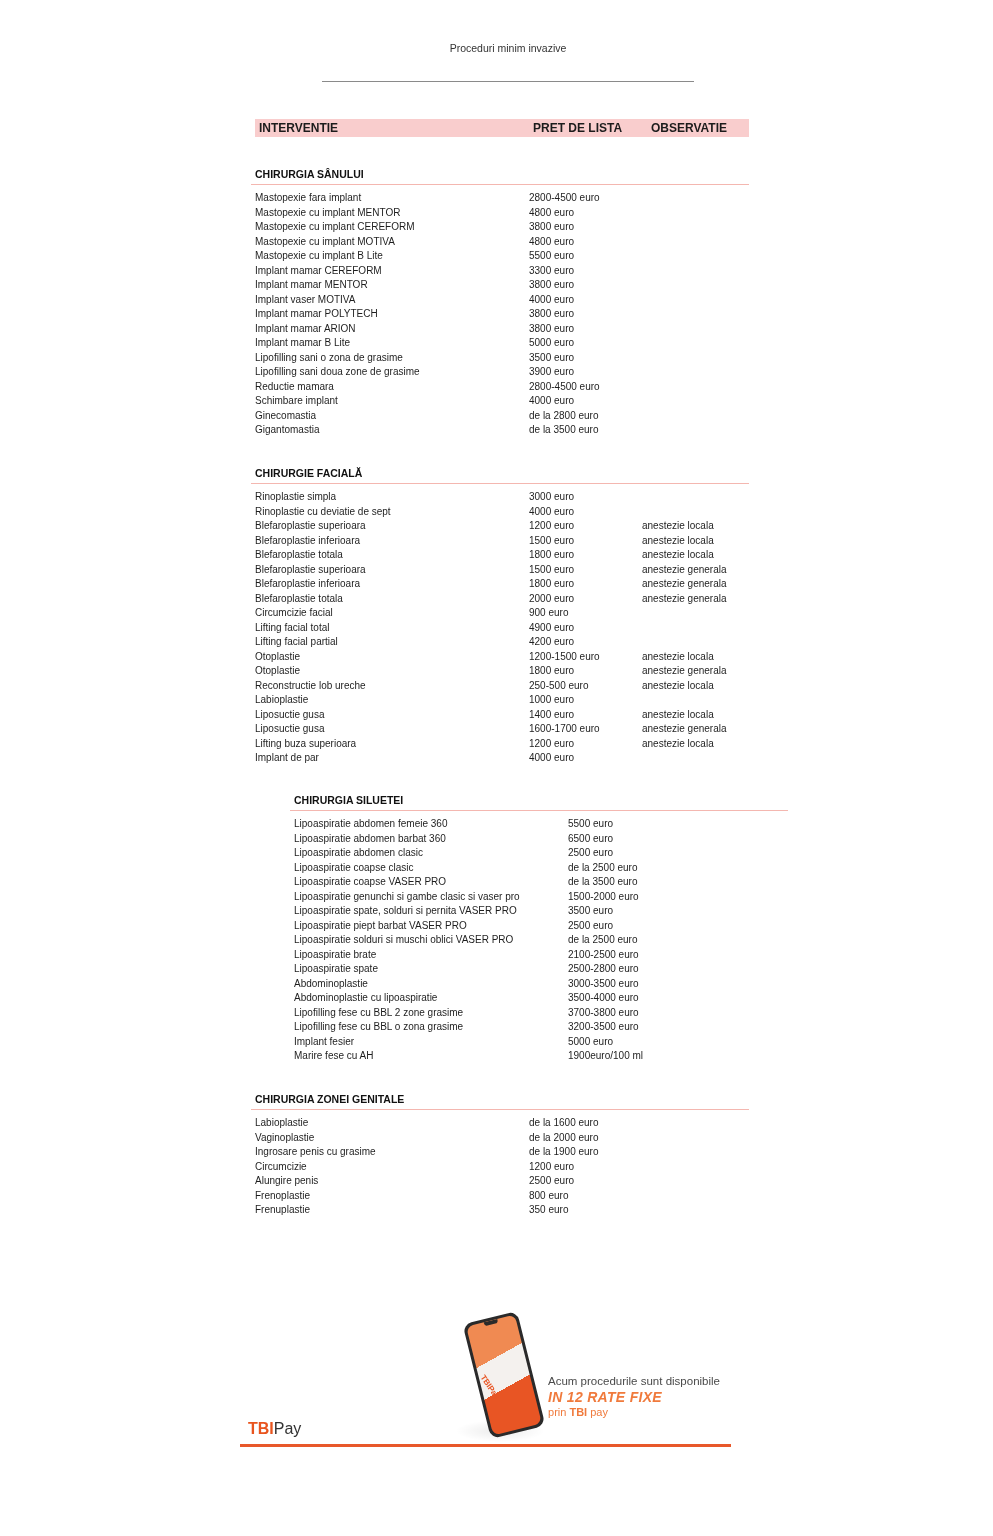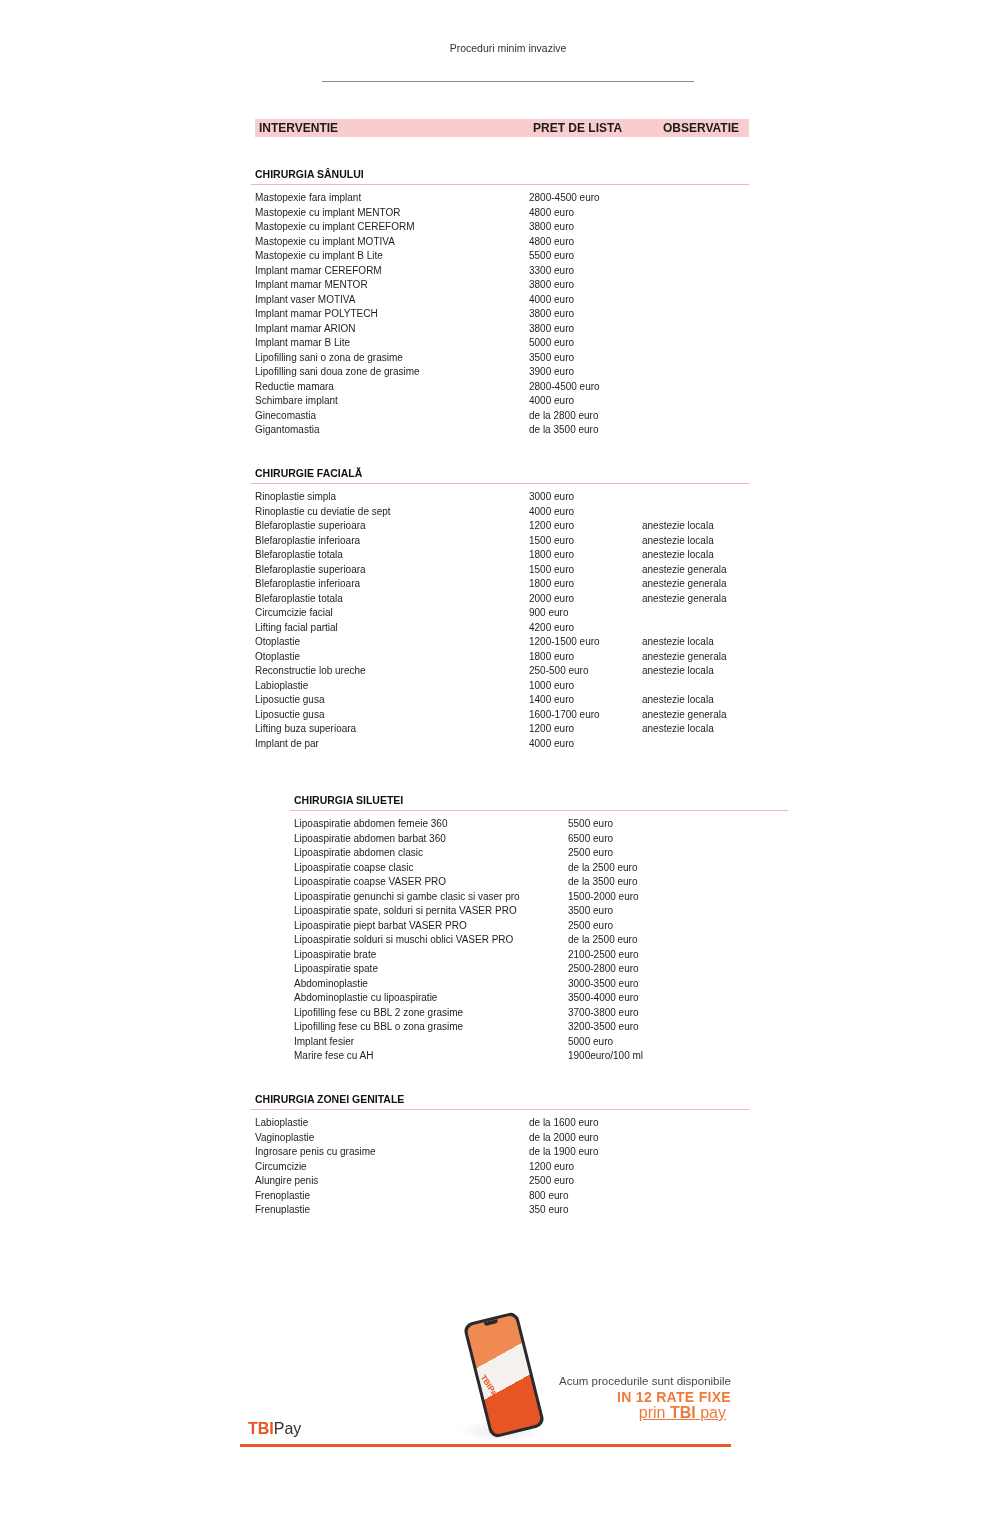--- a/index.html
+++ b/index.html
@@ -6,42 +6,42 @@
   body { width: 993px; height: 1536px; position: relative; overflow: hidden;
          font-family: "Liberation Sans", "DejaVu Sans", sans-serif; color: #1a1a1a; }
   .title-block { position: absolute; left: 322px; top: 42px; width: 372px; text-align: center; }
   .title { font-size: 16px; letter-spacing: 0.3px; color: #222; line-height: 20px; }
   .subtitle { font-size: 10.5px; color: #333; line-height: 12px; }
   .title-rule { position: absolute; left: 322px; top: 81px; width: 372px; height: 1px; background: #8a8a8a; }
 
   .header-bar { position: absolute; left: 255px; top: 119px; width: 494px; height: 18px;
                 background: #f9cdcd; font-weight: bold; font-size: 12px; color: #1c1c1c; }
   .header-bar span { position: absolute; top: 2px; }
-  .h-col1 { left: 4px; } .h-col2 { left: 278px; } .h-col3 { left: 408px; }
+  .h-col1 { left: 4px; } .h-col2 { left: 278px; } .h-col3 { left: 396px; }
 
   .section { position: absolute; left: 251px; width: 498px; }
   .section-title { font-weight: bold; font-size: 10.5px; padding-left: 4px; height: 14px; line-height: 14px; color: #111; }
   .section-rule { height: 1px; background: #f4b7b0; margin-top: 3px; margin-bottom: 6px; }
   .row { position: relative; height: 14.5px; font-size: 10px; line-height: 14.5px; color: #1e1e1e; }
   .row span { position: absolute; top: 0; white-space: nowrap; }
   .c1 { left: 4px; } .c2 { left: 278px; } .c3 { left: 391px; }
 
   .banner { position: absolute; left: 240px; top: 1310px; width: 495px; height: 140px; }
   .phone { position: absolute; left: 236px; top: 6px; width: 56px; height: 118px;
            transform: rotate(-14deg); border-radius: 9px; background: #2a2a2a; padding: 3px; box-sizing: border-box; }
   .phone-screen { width: 100%; height: 100%; border-radius: 7px; overflow: hidden; position: relative;
                   background: linear-gradient(165deg, #f08a52 0%, #f08a52 34%, #f4f1ee 34%, #f4f1ee 60%, #e85524 60%, #e85524 100%); }
   .phone-notch { position: absolute; left: 18px; top: 0; width: 14px; height: 4px; background: #2a2a2a; border-radius: 0 0 3px 3px; }
   .phone-logo { position: absolute; left: 8px; top: 50px; font-size: 8px; font-weight: bold; color: #e85524; transform: rotate(70deg); transform-origin: left top; }
   .phone-shadow { position: absolute; left: 215px; top: 110px; width: 90px; height: 22px; border-radius: 50%;
                   background: radial-gradient(ellipse at center, rgba(0,0,0,0.08), rgba(0,0,0,0) 70%); }
-  .promo { position: absolute; right: 4px; top: 64px; text-align: right; }
+  .promo { position: absolute; right: 15px; top: 64px; }
   .promo-line1 { font-size: 11.5px; color: #4a4a4a; line-height: 15px; }
-  .promo-line2 { font-size: 14px; font-weight: bold; color: #f07a3c; line-height: 17px; letter-spacing: 0.3px; }
-  .promo-line3 { font-size: 16px; color: #f07a3c; line-height: 13px; padding-right: 5px; text-decoration: underline; }
+  .promo-line2 { font-size: 14px; font-weight: bold; color: #f07a3c; line-height: 17px; letter-spacing: 0.3px; font-style: italic; }
+  .promo-line3 { font-size: 11px; color: #f07a3c; line-height: 13px; padding-right: 5px; }
   .promo-line3 b { font-weight: bold; }
   .tbi-logo { position: absolute; left: 8px; top: 110px; font-size: 16px; font-weight: bold; color: #333; }
   .tbi-logo .tbi { color: #e8541e; }
   .tbi-logo .pay { color: #333; font-weight: normal; }
   .orange-rule { position: absolute; left: 0; top: 134px; width: 491px; height: 3px; background: #e8582a; }
 </style>
 </head>
 <body>
 
 <div class="title-block">
@@ -187,20 +187,25 @@
         <span class="c1">Blefaroplastie totala</span>
         <span class="c2">2000 euro</span>
         <span class="c3">anestezie generala</span>
       </div>
       <div class="row">
         <span class="c1">Circumcizie facial</span>
         <span class="c2">900 euro</span>
         <span class="c3"></span>
       </div>
       <div class="row">
+        <span class="c1">Lifting facial total</span>
+        <span class="c2">4900 euro</span>
+        <span class="c3"></span>
+      </div>
+      <div class="row">
         <span class="c1">Lifting facial partial</span>
         <span class="c2">4200 euro</span>
         <span class="c3"></span>
       </div>
       <div class="row">
         <span class="c1">Otoplastie</span>
         <span class="c2">1200-1500 euro</span>
         <span class="c3">anestezie locala</span>
       </div>
       <div class="row">

